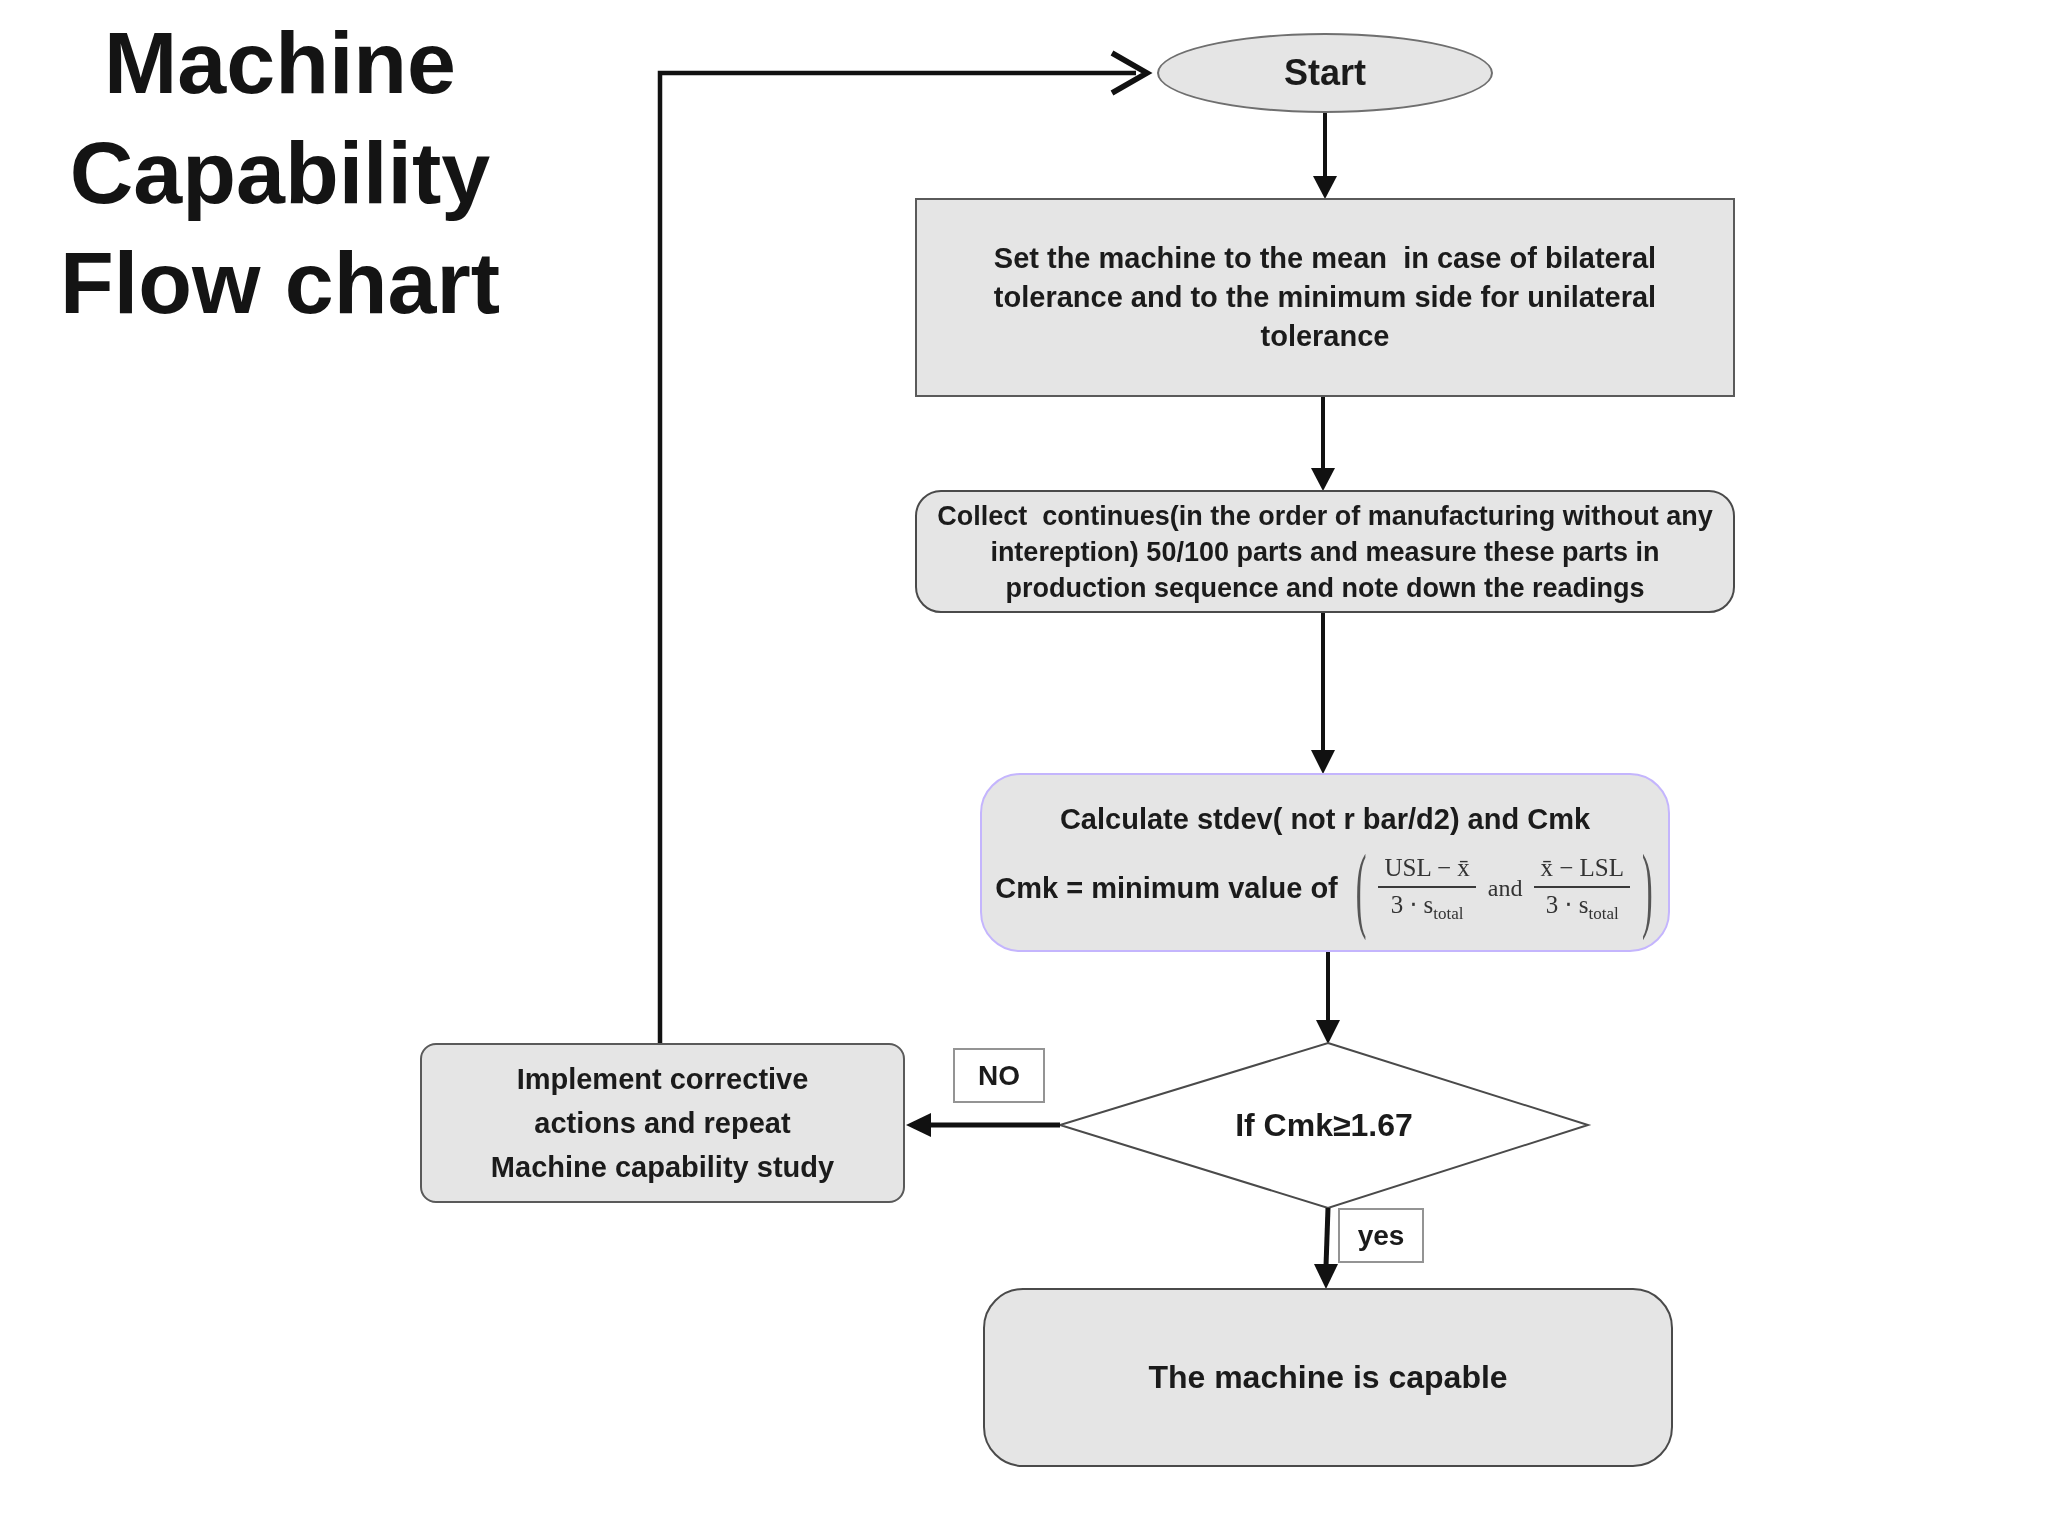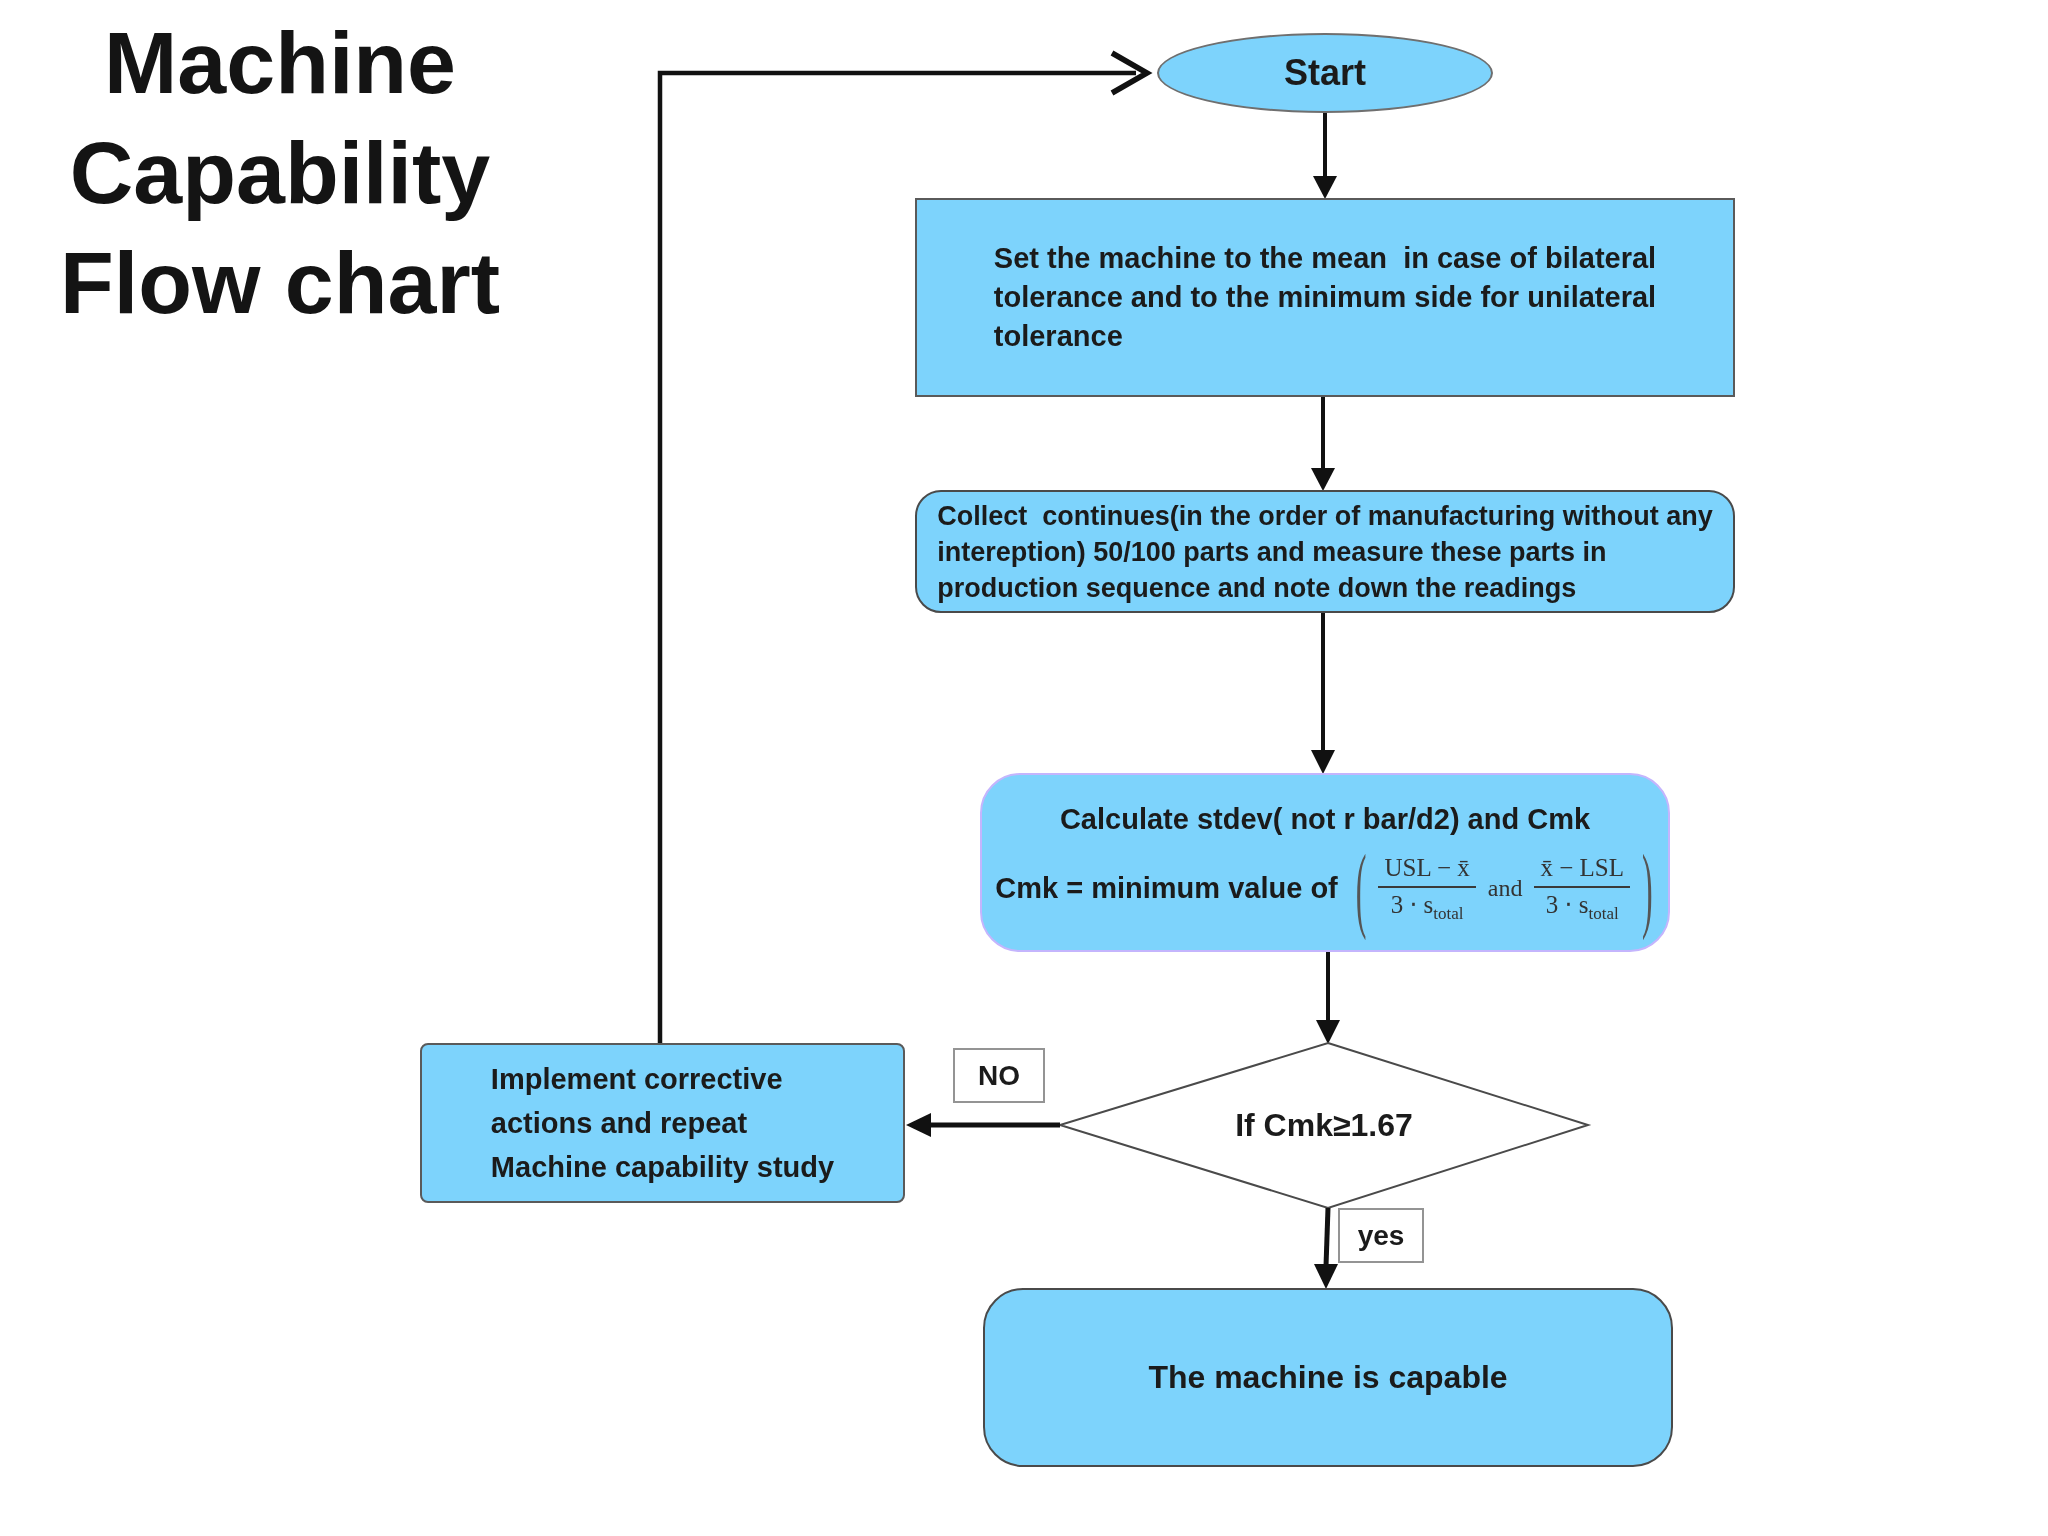--- a/index.html
+++ b/index.html
@@ -1,21 +1,21 @@
 <!DOCTYPE html>
 <html><head>
 <meta charset="utf-8">
 <style>
   html,body{margin:0;padding:0;background:#ffffff;}
   .canvas{position:relative;width:2048px;height:1536px;background:#ffffff;overflow:hidden;
           font-family:"Liberation Sans",sans-serif;color:#1b1b1b;}
   .abs{position:absolute;box-sizing:border-box;}
   svg.connectors{position:absolute;left:0;top:0;z-index:1;}
-  .node{z-index:2;background:#7dd3fc;display:flex;flex-direction:column;align-items:center;justify-content:center;
-        font-weight:bold;}
+  .node{z-index:2;background:#e5e5e5;display:flex;flex-direction:column;align-items:center;justify-content:center;
+        text-align:center;font-weight:bold;}
   .title{left:30px;top:8px;width:500px;font-size:88px;line-height:110px;font-weight:bold;color:#141414;
          text-align:center;white-space:pre-line;z-index:2;}
   .ellipse{left:1157px;top:33px;width:336px;height:80px;border:2px solid #6f6f6f;border-radius:50%;
            font-size:36px;}
   .rect1{left:915px;top:198px;width:820px;height:199px;border:2px solid #5a5a5a;
          font-size:29px;line-height:39px;white-space:pre-wrap;}
   .collect{left:915px;top:490px;width:820px;height:123px;border:2px solid #4a4a4a;border-radius:26px;
            font-size:27px;line-height:36px;white-space:pre-wrap;}
   .calc{left:980px;top:773px;width:690px;height:179px;border:2px solid #c4b5fd;border-radius:40px;
         gap:18px;padding:10px 8px;}
@@ -29,21 +29,21 @@
   .frac .num{border-bottom:2px solid #3a3a3a;padding:0 6px 3px;white-space:nowrap;}
   .frac .den{padding-top:3px;white-space:nowrap;}
   .frac sub{font-size:17px;line-height:1;}
   .and{font-size:24px;color:#333;padding:0 2px;}
   .diamond-label{left:1060px;top:1043px;width:528px;height:165px;z-index:2;display:flex;align-items:center;
                  justify-content:center;font-size:32px;font-weight:bold;background:transparent;}
   .tag{z-index:3;background:#ffffff;border:2px solid #949494;display:flex;align-items:center;justify-content:center;
        font-weight:bold;font-size:28px;}
   .no-tag{left:953px;top:1048px;width:92px;height:55px;}
   .yes-tag{left:1338px;top:1208px;width:86px;height:55px;}
-  .corrective{left:420px;top:1043px;width:485px;height:160px;border:2px solid #5a5a5a;border-radius:8px;
+  .corrective{left:420px;top:1043px;width:485px;height:160px;border:2px solid #5a5a5a;border-radius:16px;
               font-size:29px;line-height:44px;white-space:pre-line;}
   .capable{left:983px;top:1288px;width:690px;height:179px;border:2px solid #4a4a4a;border-radius:40px;
            font-size:32px;}
 </style>
 </head>
 <body>
 
 <div class="canvas">
 
   <svg class="connectors" width="2048" height="1536" viewBox="0 0 2048 1536">

